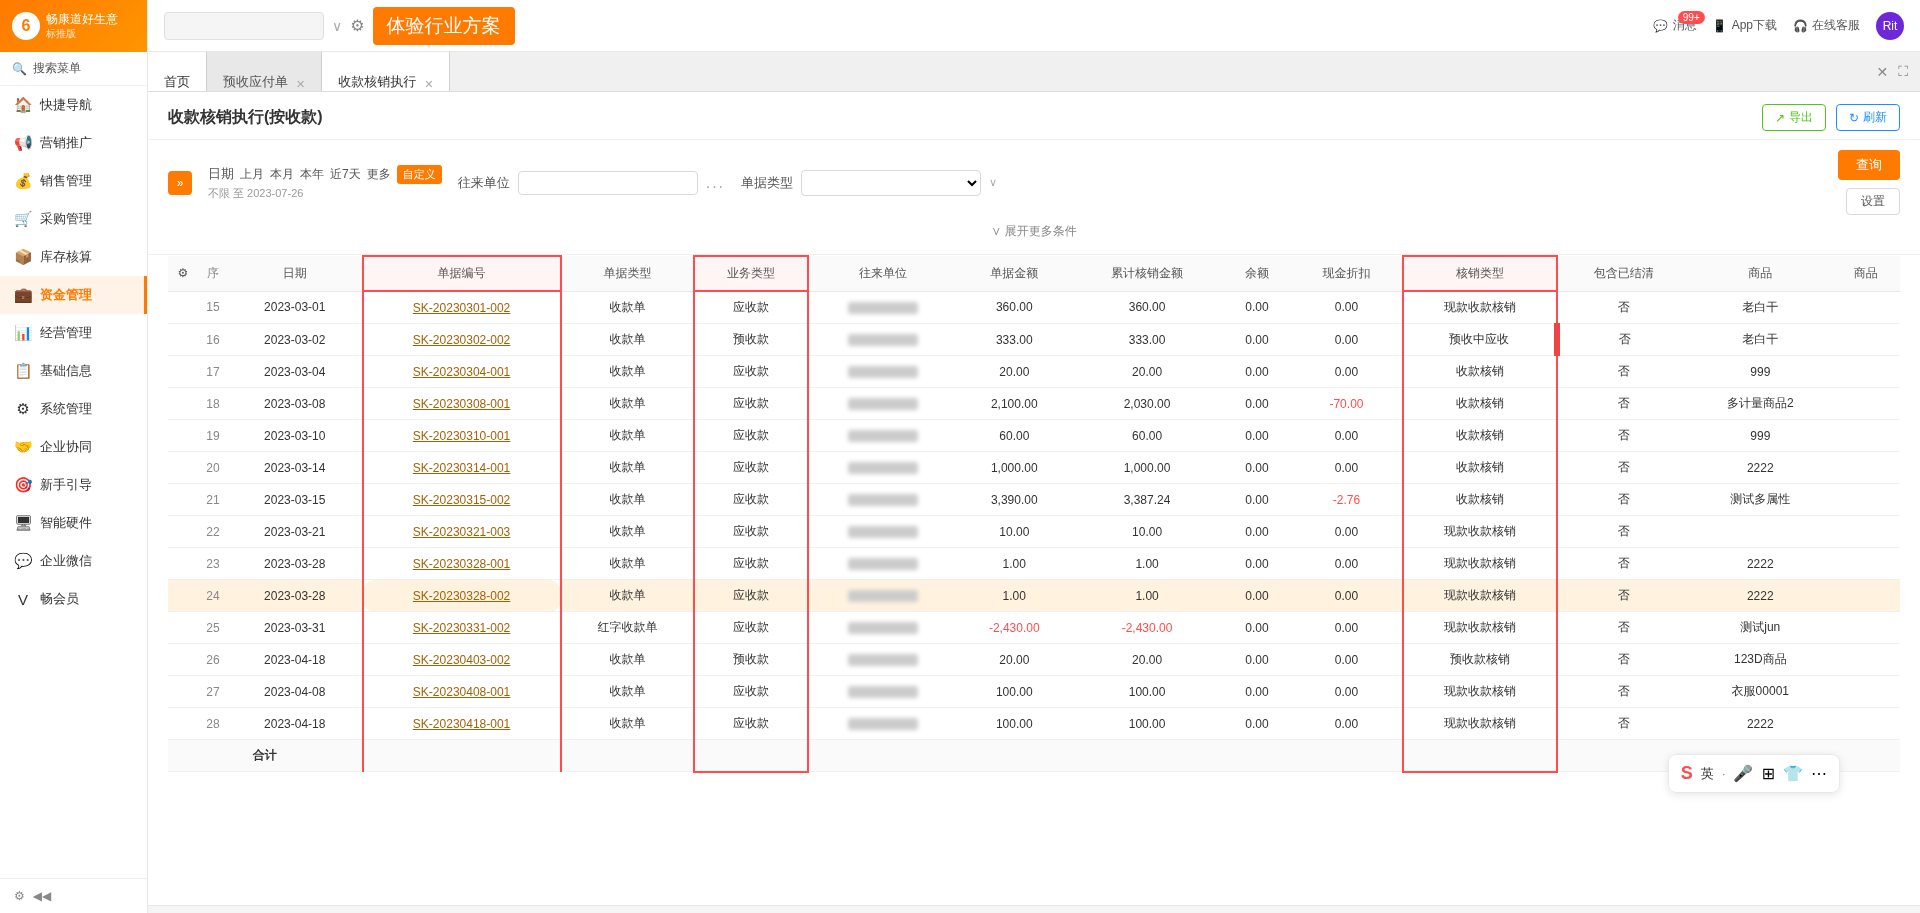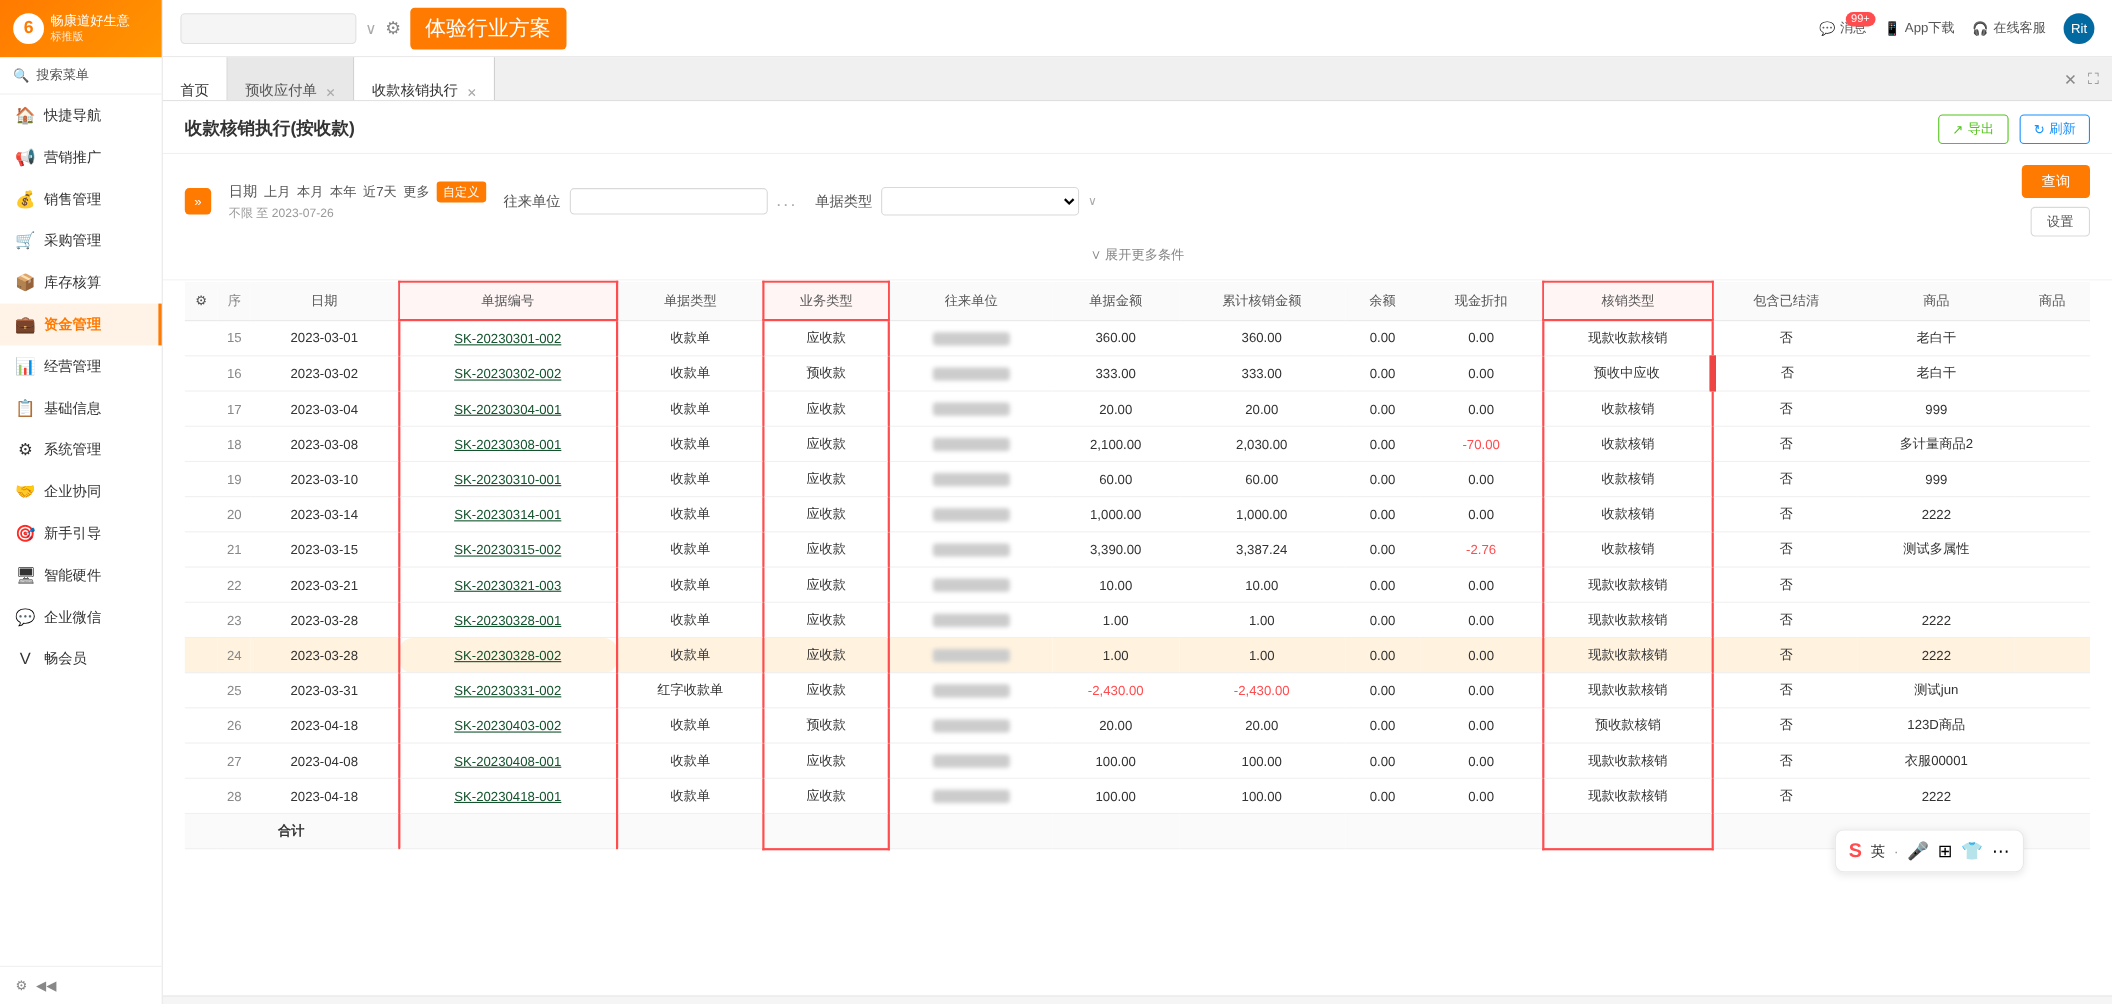--- a/index.html
+++ b/index.html
@@ -137,21 +137,21 @@
       font-size: 10px;
       border-radius: 10px;
       padding: 1px 5px;
       position: absolute;
       top: -6px;
       right: -8px;
     }
     .user-avatar {
       width: 28px;
       height: 28px;
-      background: #0369a1;
+      background: #6d28d9;
       border-radius: 50%;
       display: flex;
       align-items: center;
       justify-content: center;
       color: #fff;
       font-size: 12px;
     }
 
     
     .tab-bar {
@@ -354,21 +354,21 @@
       white-space: nowrap;
       position: relative;
     }
     td {
       padding: 7px 8px;
       text-align: center;
       border-bottom: 1px solid #f0f0f0;
       color: #333;
       white-space: nowrap;
     }
-    td.link-cell { color: #14532d; cursor: pointer; text-decoration: underline; border-radius: 12px; }
+    td.link-cell { color: #a16207; cursor: pointer; text-decoration: underline; border-radius: 12px; }
     tbody tr.row-highlighted { background: #fff3e0; }
     .settings-col {
       width: 30px;
       text-align: center;
     }
     .col-num { color: #888; width: 30px; }
     .footer-row { background: #fafafa; font-weight: bold; }
 
     
     .watermark-overlay {

